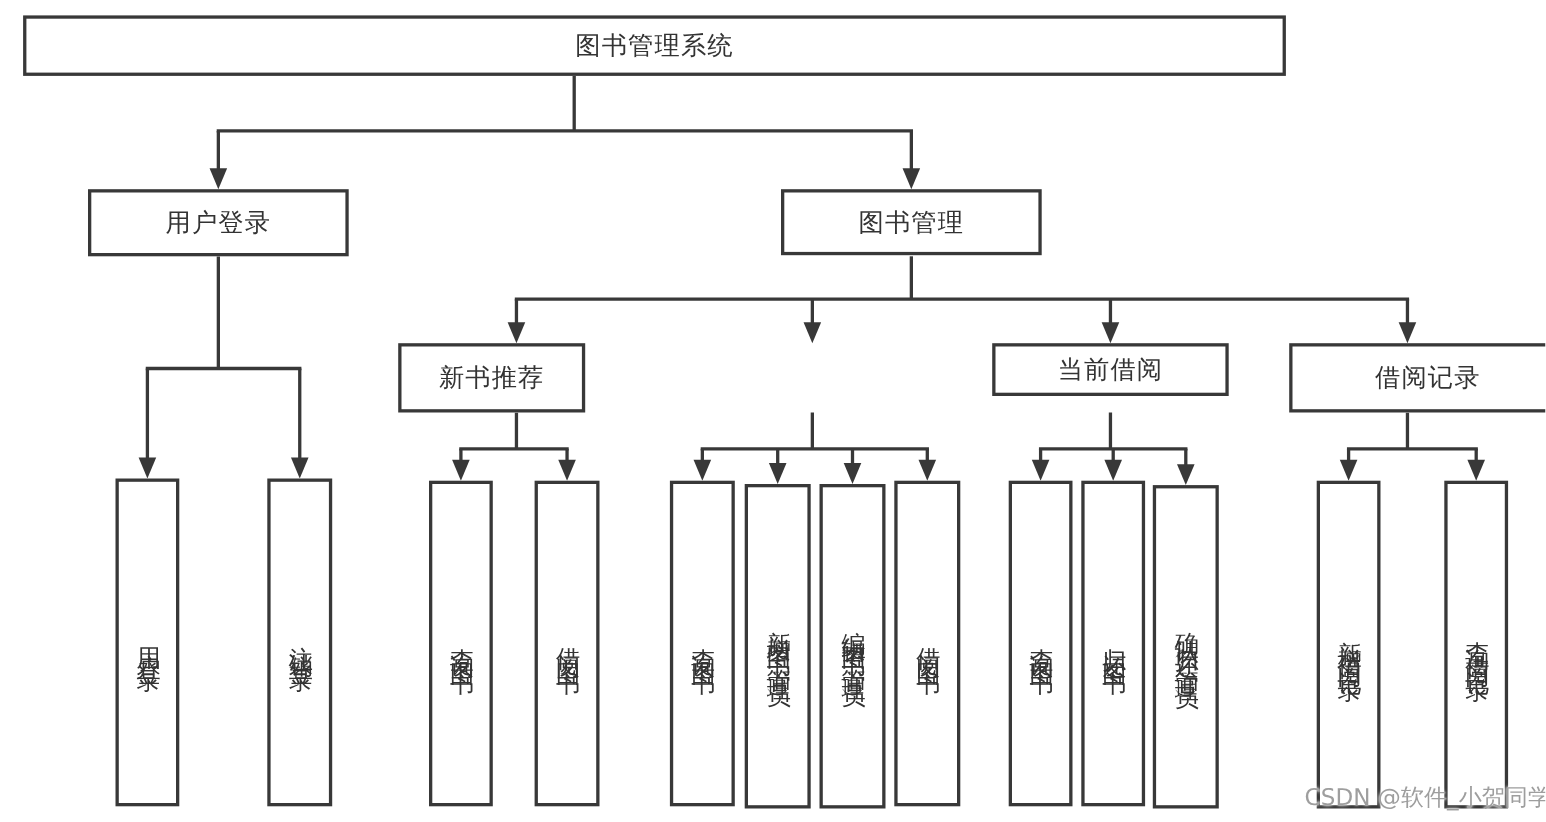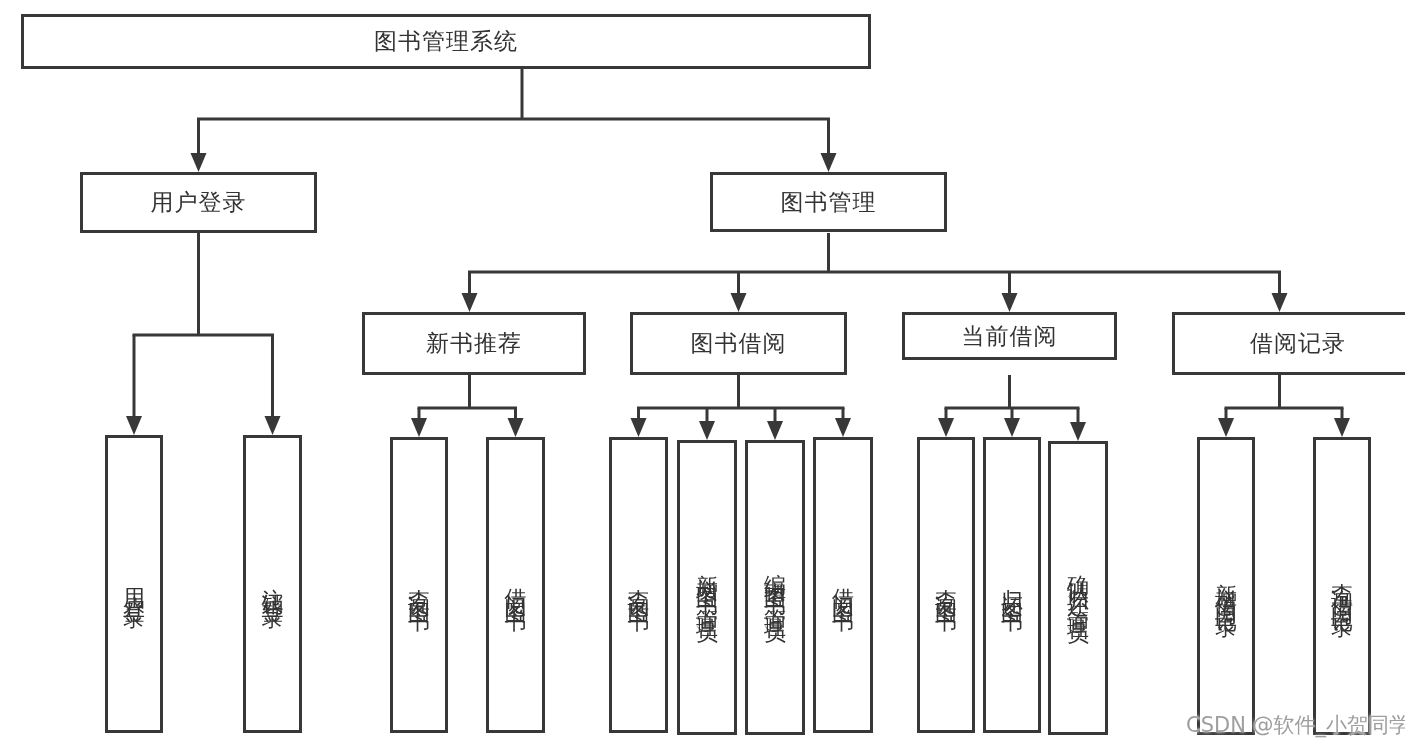--- a/index.html
+++ b/index.html
@@ -103,36 +103,33 @@
       <polygon points="775,440 767,421 783,421"></polygon>
       <polygon points="843,437 835,418 851,418"></polygon>
       <polygon points="946,437 938,418 954,418"></polygon>
       <polygon points="1012,437 1004,418 1020,418"></polygon>
       <polygon points="1078,441 1070,422 1086,422"></polygon>
       <polygon points="1226,437 1218,418 1234,418"></polygon>
       <polygon points="1342,437 1334,418 1350,418"></polygon>
     </g>
   </svg>
 
-  <div class="box h root" style="left:21px;top:14px;width:850px;height:55px">
+  <div class="box h root" style="left:21px;top:14px;width:1148px;height:55px">
     <span>图书管理系统</span>
   </div>
 
   <div class="box h" style="left:80px;top:172px;width:237px;height:61px">
     <span>用户登录</span>
   </div>
   <div class="box h" style="left:710px;top:172px;width:237px;height:60px">
     <span>图书管理</span>
   </div>
 
-  <div class="box h" style="left:362px;top:312px;width:224px;height:63px">
+  <div class="box h" style="left:362px;top:312px;width:170px;height:63px">
     <span>新书推荐</span>
-  </div>
-  <div class="box h" style="left:630px;top:312px;width:217px;height:63px">
-    <span>图书借阅</span>
   </div>
   <div class="box h" style="left:902px;top:312px;width:215px;height:48px">
     <span>当前借阅</span>
   </div>
   <div class="box h" style="left:1172px;top:312px;width:252px;height:63px">
     <span>借阅记录</span>
   </div>
 
   <div class="box v" style="left:105px;top:435px;width:58px;height:298px">
     <span>用户登录</span>

